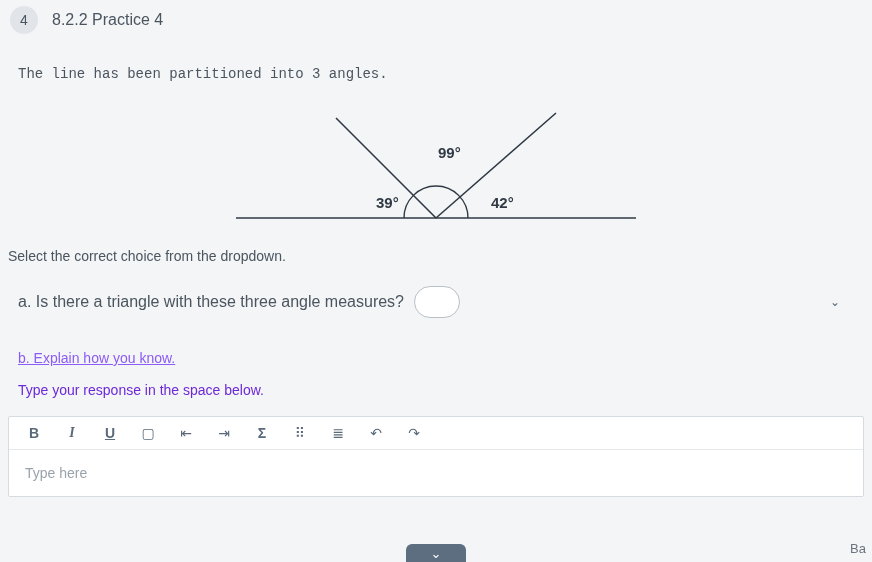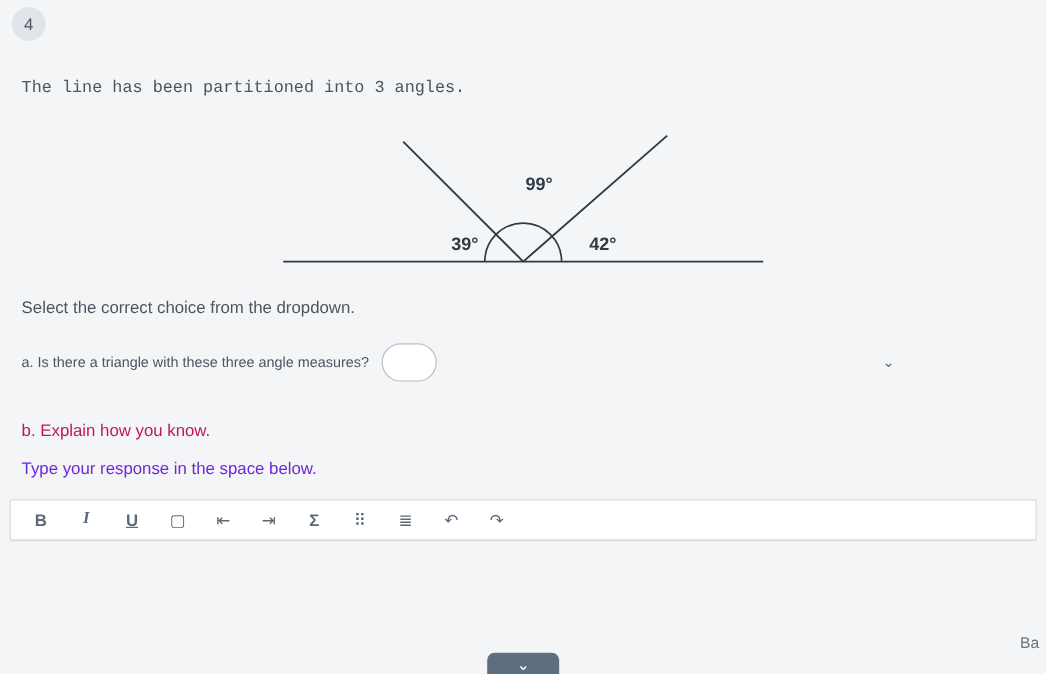--- a/index.html
+++ b/index.html
@@ -44,32 +44,32 @@
       display: flex;
       justify-content: center;
       padding: 4px 0 6px 0;
     }
     .diagram {
       position: relative;
       width: 420px;
       height: 140px;
     }
     .prompt2 {
-      padding: 4px 12px 10px 18px;
+      padding: 4px 12px 10px 8px;
       font-size: 14px;
       color: #4a5560;
     }
     .part-a-row {
       display: flex;
       align-items: center;
       padding: 12px 20px 10px 18px;
       gap: 10px;
     }
     .part-a-label {
-      font-size: 12px;
+      font-size: 16px;
       color: #4a5560;
       white-space: nowrap;
     }
     .dropdown {
       flex: 1;
       max-width: 440px;
       height: 32px;
       border: 1px solid #b8c0c8;
       border-radius: 16px;
       background: #fff;
@@ -89,21 +89,22 @@
       right: 12px;
       top: 50%;
       transform: translateY(-50%);
       pointer-events: none;
       color: #5a6a7a;
       font-size: 12px;
     }
     .part-b {
       padding: 22px 18px 6px 18px;
       font-size: 14px;
-      color: #be185d;
+      color: #8b5cf6;
+      text-decoration: underline;
     }
     .type-below {
       padding: 10px 18px 14px 18px;
       font-size: 14px;
       color: #6d28d9;
     }
     .editor {
       margin: 4px 8px 0 8px;
       border: 1px solid #d6dbe0;
       background: #fff;
@@ -131,21 +132,21 @@
       padding: 14px 16px;
       min-height: 34px;
     }
     .editor-body .placeholder {
       color: #9aa3ab;
       font-size: 14px;
     }
     .bottom-right {
       position: absolute;
       right: 6px;
-      bottom: 19px;
+      bottom: 6px;
       font-size: 13px;
       color: #6a7580;
     }
     .close-tab {
       position: absolute;
       left: 50%;
       bottom: 0;
       transform: translateX(-50%);
       width: 60px;
       height: 18px;
@@ -162,20 +163,21 @@
       fill: #2f3a44;
     }
   </style>
 </head>
 <body>
 
 <div class="header">
   <div class="qnum-badge">
     <span>4</span>
   </div>
+  <div class="qtitle">8.2.2 Practice 4</div>
 </div>
 
 <div class="prompt1">The line has been partitioned into 3 angles.</div>
 
 <div class="diagram-wrap">
   <div class="diagram">
     <svg width="420" height="140" viewBox="0 0 420 140">
 
       <line x1="10" y1="120" x2="410" y2="120" stroke="#2f3a44" stroke-width="1.6"></line>
 
@@ -214,19 +216,22 @@
     <span class="tb-btn tb-under">U</span>
     <span class="tb-btn">▢</span>
     <span class="tb-btn">⇤</span>
     <span class="tb-btn">⇥</span>
     <span class="tb-btn" style="font-weight:700">Σ</span>
     <span class="tb-btn">⠿</span>
     <span class="tb-btn">≣</span>
     <span class="tb-btn">↶</span>
     <span class="tb-btn">↷</span>
   </div>
+  <div class="editor-body">
+    <span class="placeholder">Type here</span>
+  </div>
 </div>
 
 <div class="close-tab">
   <span style="font-size:13px;line-height:1">⌄</span>
 </div>
 
 <div class="bottom-right">Ba</div>
 
 </body></html>

